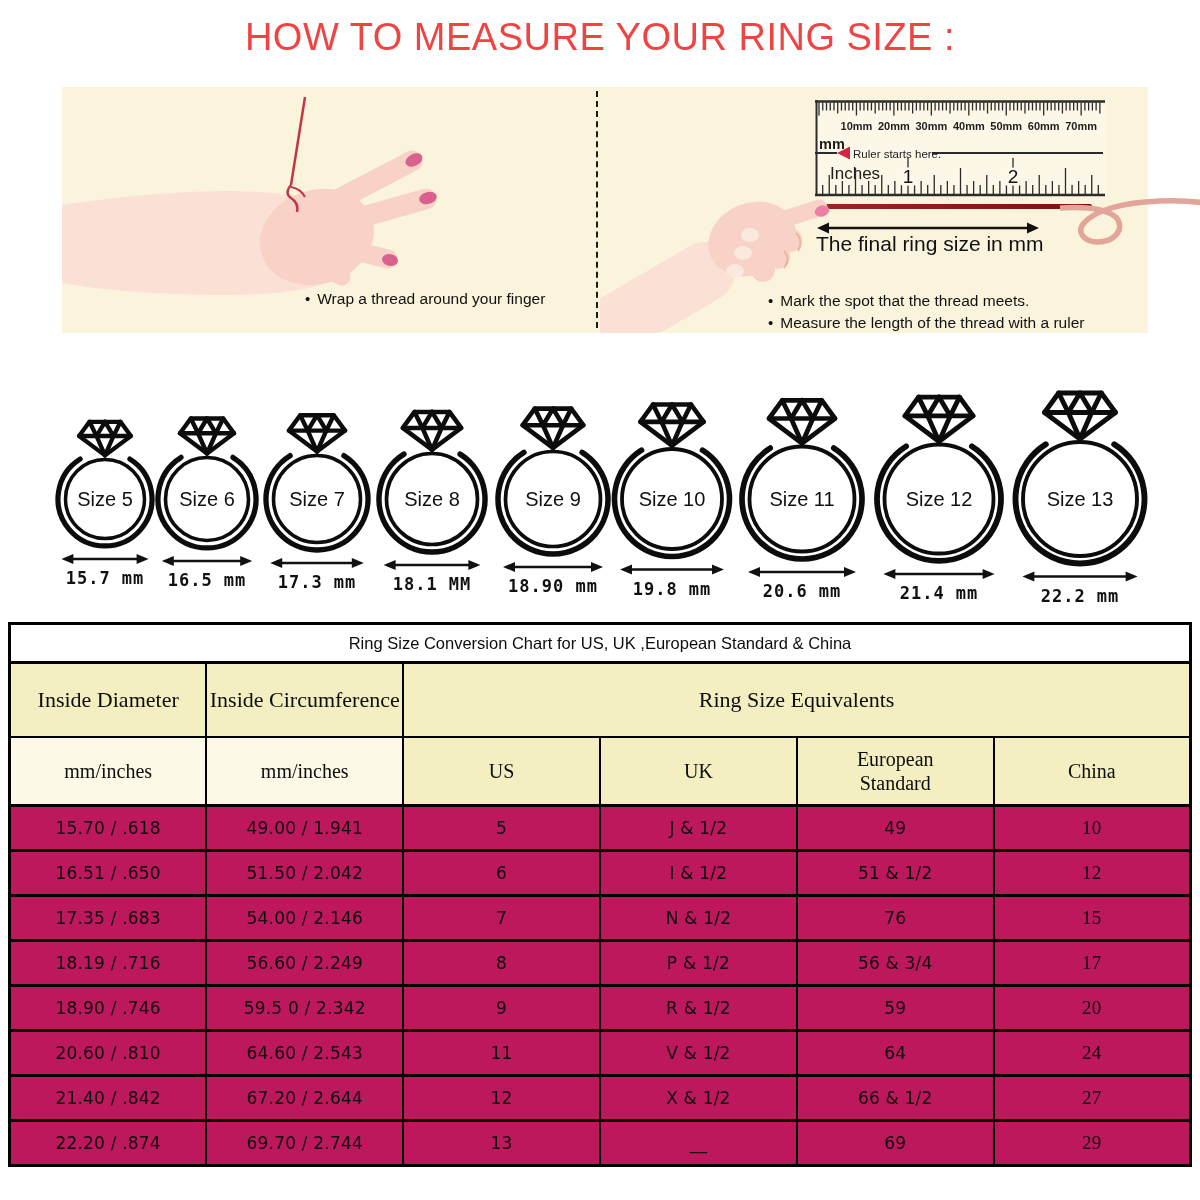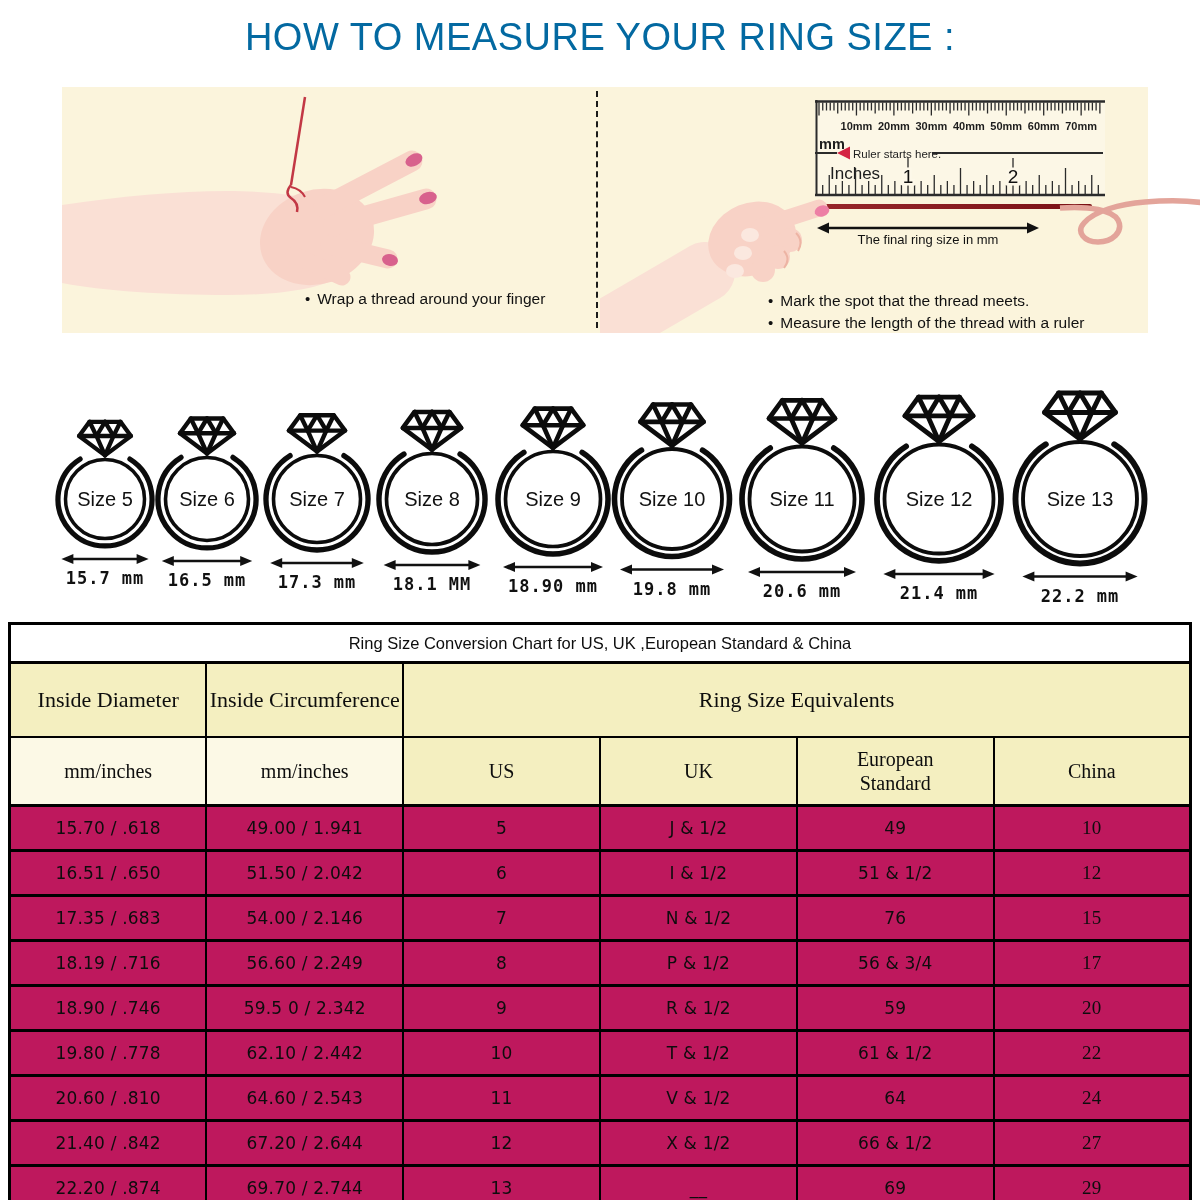--- a/index.html
+++ b/index.html
@@ -1,36 +1,36 @@
 <!DOCTYPE html>
 <html style="--panel-bg: #FBF4DC; --header-yellow: #F4EFC0; --subheader-cream: #FCF9E6; --skin: #F8D2C6; --skin-light: #FAE0D5; --nail-pink: #D8618D; --nail-bright: #ED7FA5; --thread-red: #C23744; --thread-dark: #7A1115; --thread-pink: #E3A49A; --arrow-red: #D42443; --ink: #111111;"><head>
 <meta charset="utf-8">
 <style>
   html,body{margin:0;padding:0;background:#fff;}
   #page{position:relative;width:1200px;height:1200px;background:#fff;overflow:hidden;
         font-family:"Liberation Sans",sans-serif;color:#111;}
   .abs{position:absolute;}
   
   #main-title{top:16px;left:0;width:1200px;text-align:center;font-size:38px;
-              letter-spacing:.5px;color:#0369a1;}
+              letter-spacing:.5px;color:#ef4444;}
   
   #panel{top:87px;left:62px;width:1086px;height:246px;background:var(--panel-bg);}
   #divider{top:91px;left:596px;height:237px;width:0;border-left:2px dashed #1b1b1b;}
   
   .caption{font-size:15.5px;color:#111;white-space:nowrap;}
   #wrap-caption{top:290px;left:305px;}
   #right-captions{top:290px;left:768px;line-height:21.5px;}
   .bullet{margin-right:7px;font-size:15px;}
   
   #ruler-svg{top:100px;left:815px;}
   
   #dark-thread{top:204px;left:818px;width:274px;height:4.5px;border-radius:2px;
                background:linear-gradient(90deg,#97262a,var(--thread-dark));}
   #final-arrow{top:220px;left:816px;}
-  #final-label{top:232px;left:816px;width:224px;text-align:center;font-size:13px;}
+  #final-label{top:232px;left:816px;width:224px;text-align:center;font-size:21px;}
   
   #conv-table{position:absolute;top:622px;left:8px;width:1184px;border-collapse:collapse;
               table-layout:fixed;border:3px solid #000;}
   #conv-table td,#conv-table th{border:2px solid #000;text-align:center;vertical-align:middle;
               padding:0;font-weight:normal;color:#0d0d0d;}
   #conv-table .title-row td{height:36px;background:#fff;font-family:"Liberation Sans",sans-serif;
               font-size:16.5px;border-bottom:3px solid #000;}
   #conv-table .group-row th{height:72px;background:var(--header-yellow);
               font-family:Liberation Serif, serif;font-size:22px;line-height:1.25;}
   #conv-table .sub-row th{height:66px;background:var(--header-yellow);
@@ -479,28 +479,20 @@
         </tr>
         <tr>
           <td>18.90 / .746</td>
           <td>59.5 0 / 2.342</td>
           <td>9</td>
           <td>R &amp; 1/2</td>
           <td>59</td>
           <td class="china-col">20</td>
         </tr>
         <tr>
-          <td>19.80 / .778</td>
-          <td>62.10 / 2.442</td>
-          <td>10</td>
-          <td>T &amp; 1/2</td>
-          <td>61 &amp; 1/2</td>
-          <td class="china-col">22</td>
-        </tr>
-        <tr>
           <td>20.60 / .810</td>
           <td>64.60 / 2.543</td>
           <td>11</td>
           <td>V &amp; 1/2</td>
           <td>64</td>
           <td class="china-col">24</td>
         </tr>
         <tr>
           <td>21.40 / .842</td>
           <td>67.20 / 2.644</td>

